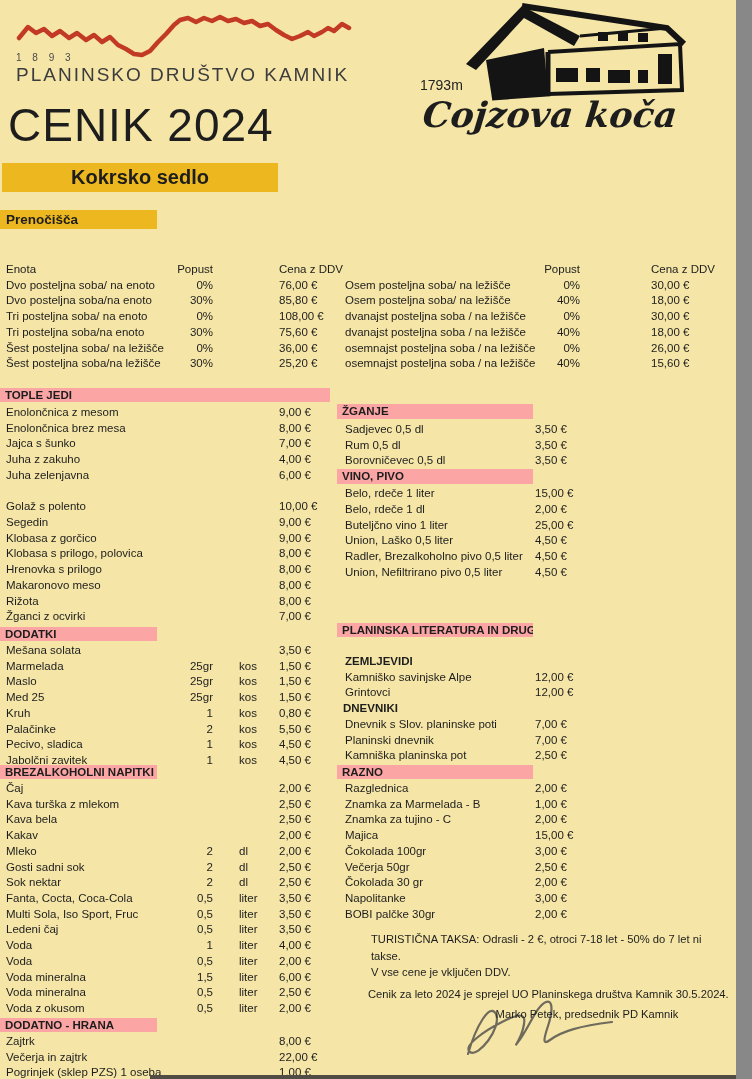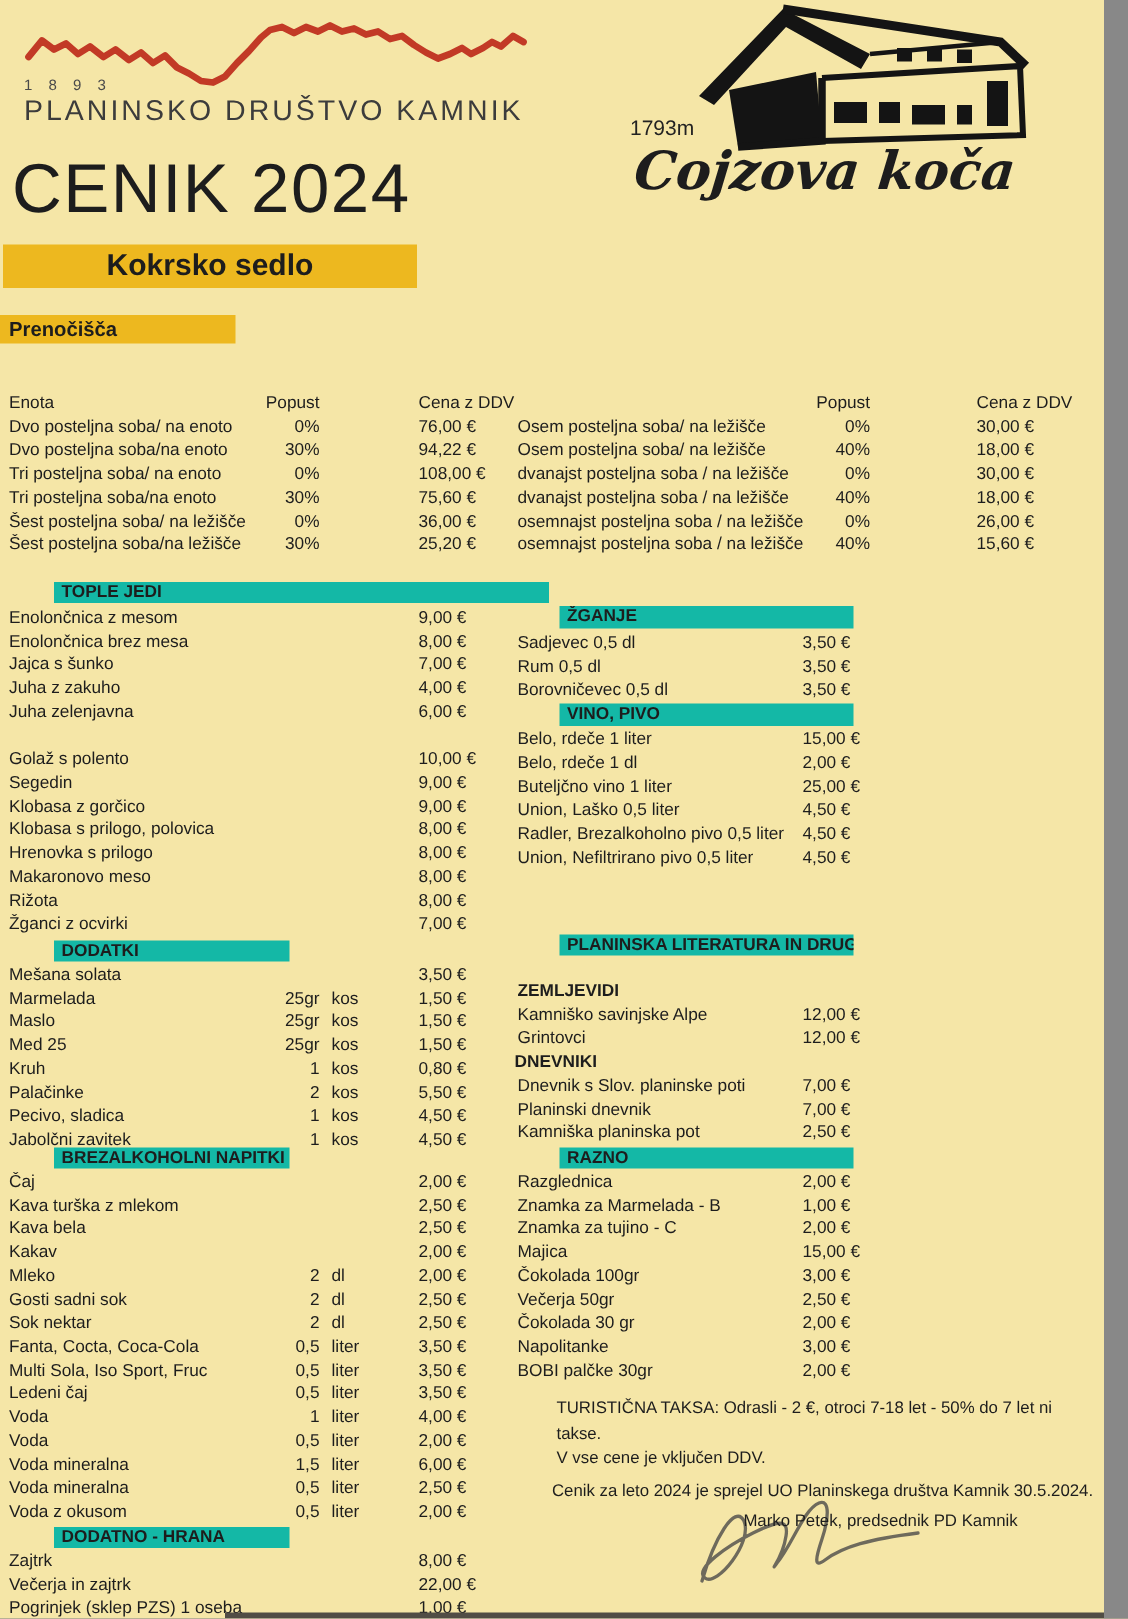--- a/index.html
+++ b/index.html
@@ -13,42 +13,42 @@
   #founded-year{left:16px;top:52px;font-size:10px;letter-spacing:4px;color:#4a4a4a;}
   #club-name{left:16px;top:64px;font-size:19px;letter-spacing:2px;color:#3c3c3c;white-space:nowrap;}
   #page-title{left:8px;top:98px;font-size:46px;font-weight:400;letter-spacing:1px;white-space:nowrap;}
   #location-banner{left:2px;top:163px;width:276px;height:29px;background:#EDB81F;
     text-align:center;line-height:29px;font-size:20px;font-weight:700;}
   #hut-elevation{left:420px;top:77px;font-size:14px;color:#222;}
   #hut-name{left:400px;top:94px;width:300px;text-align:center;
     font-family:"DejaVu Serif",serif;font-style:italic;font-weight:700;
     font-size:35px;transform:skewX(-6deg);white-space:nowrap;}
   
-  .secbar{background:#14b8a6;font-weight:700;font-size:11.5px;line-height:14px;height:14px;
-    padding-left:5px;box-sizing:border-box;white-space:nowrap;overflow:hidden;margin-left:36px;}
+  .secbar{background:#fca5a5;font-weight:700;font-size:11.5px;line-height:14px;height:14px;
+    padding-left:5px;box-sizing:border-box;white-space:nowrap;overflow:hidden;}
   .secbar.h15{height:15px;line-height:15px;}
   #lodging-title{left:0;top:210px;width:157px;height:19px;background:#EDB81F;
     font-size:13.5px;font-weight:700;line-height:19px;padding-left:6px;box-sizing:border-box;}
   .w157{width:157px;}
   .w196{width:196px;}
   .w330{width:330px;}
   .wfull{width:100%;}
   .spacer16{height:16px;}
   .spacer17{height:17px;}
   
   .row{position:relative;height:15.73px;}
   .cell{position:absolute;top:0;line-height:15.73px;font-size:11.5px;white-space:nowrap;}
   .row.hdr .cell{font-size:11.5px;}
   .subhead{position:relative;height:15.73px;line-height:15.73px;font-size:11.5px;font-weight:700;padding-left:8px;}
   .m2{margin-top:2px;}
   .m3{margin-top:3px;}
   
   .lhalf .c-name{left:6px;}
   .lhalf .c-q1{left:130px;width:83px;text-align:right;}
-  .lhalf .c-q2{left:221px;width:52px;}
+  .lhalf .c-q2{left:239px;width:52px;}
   .lhalf .c-disc{left:130px;width:83px;text-align:right;}
   .lhalf .c-price{left:279px;}
   
   .rhalf .c-name{left:8px;}
   .rhalf .c-disc{left:160px;width:83px;text-align:right;}
   .rhalf .c-price{left:314px;}
   .rhalf.food .c-price{left:198px;}
   
   .note{font-size:11.2px;line-height:16.5px;}
   #bottom-strip{left:150px;top:1075px;width:602px;height:4px;background:#514D45;}
@@ -96,21 +96,21 @@
     </div>
     <div>
         <div class="row">
           <span class="cell c-name">Dvo posteljna soba/ na enoto</span>
           <span class="cell c-disc">0%</span>
           <span class="cell c-price">76,00 €</span>
         </div>
         <div class="row">
           <span class="cell c-name">Dvo posteljna soba/na enoto</span>
           <span class="cell c-disc">30%</span>
-          <span class="cell c-price">94,22 €</span>
+          <span class="cell c-price">85,80 €</span>
         </div>
         <div class="row">
           <span class="cell c-name">Tri posteljna soba/ na enoto</span>
           <span class="cell c-disc">0%</span>
           <span class="cell c-price">108,00 €</span>
         </div>
         <div class="row">
           <span class="cell c-name">Tri posteljna soba/na enoto</span>
           <span class="cell c-disc">30%</span>
           <span class="cell c-price">75,60 €</span>

